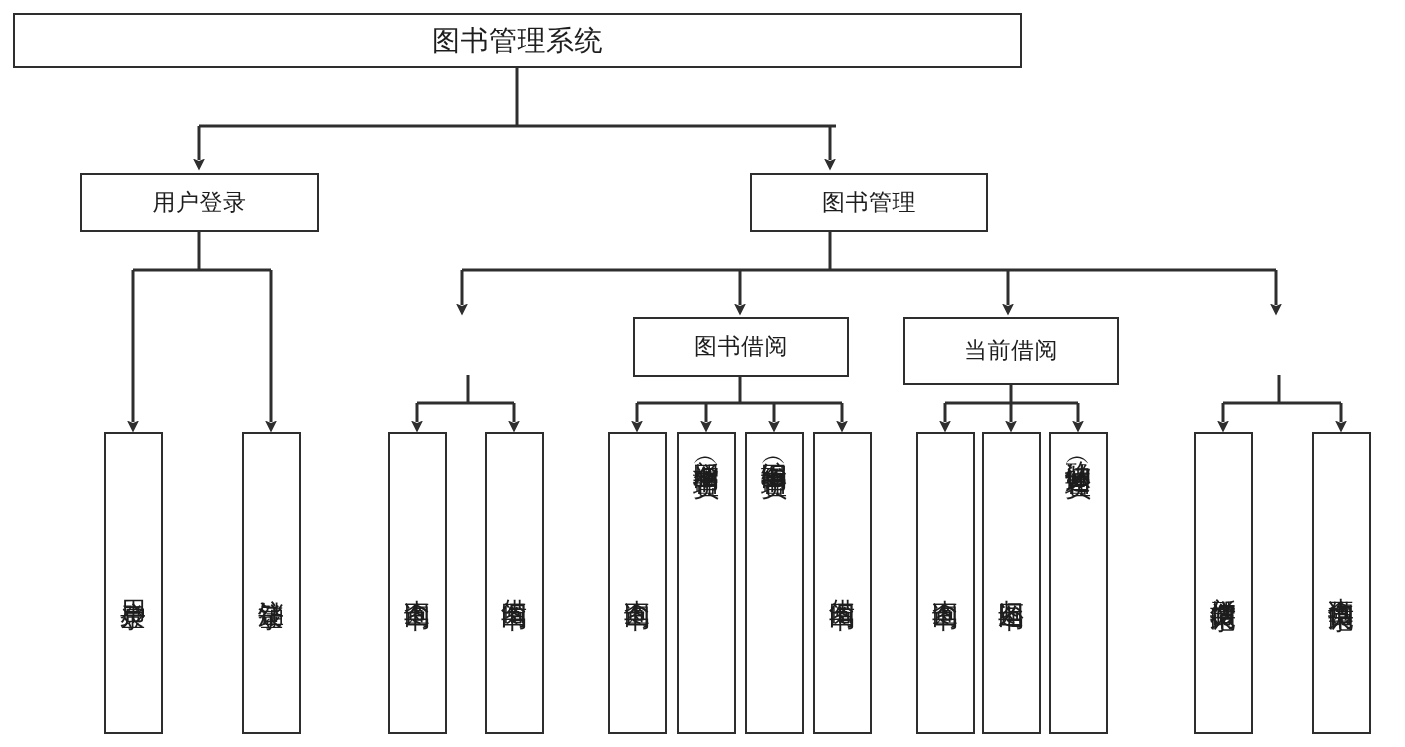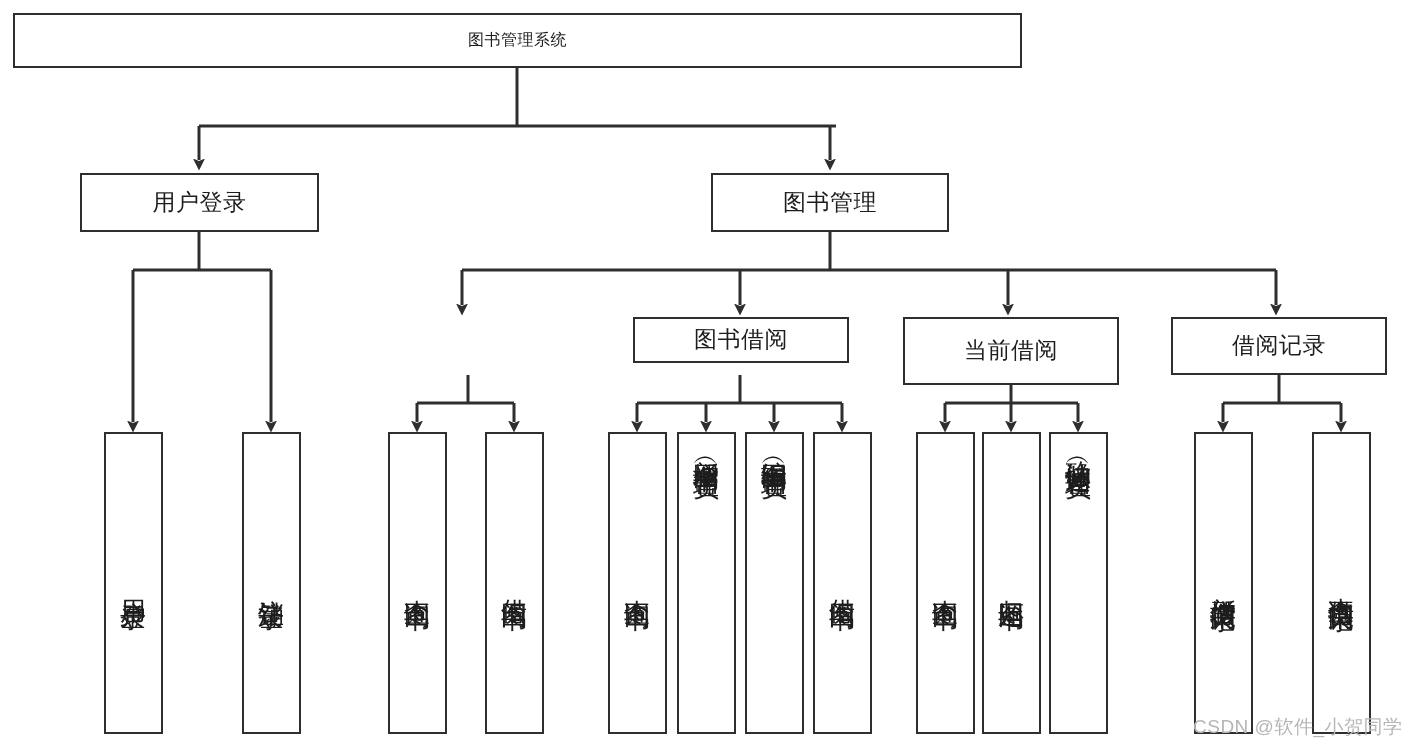--- a/index.html
+++ b/index.html
@@ -36,21 +36,21 @@
     display:block;
     text-align:center;
     line-height:1.18;
     white-space:nowrap;
   }
   
   .node.horiz .lbl{
     font-size:23px;
     letter-spacing:0.5px;
   }
-  .node.root .lbl{ font-size:16px; }
+  .node.root .lbl{ font-size:28px; }
   
   .node.vert{
     align-items:center;
     justify-content:center;
   }
   .node.vert .lbl{
     writing-mode:vertical-rl;
     text-orientation:upright;
     font-size:26px;
     line-height:1.16;
@@ -134,36 +134,33 @@
   </svg>
 
   <div class="node horiz root" style="left:13px; top:13px; width:1009px; height:55px;">
     <span class="lbl">图书管理系统</span>
   </div>
 
   <div class="node horiz" style="left:80px; top:173px; width:239px; height:59px;">
     <span class="lbl">用户登录</span>
   </div>
 
-  <div class="node horiz" style="left:711px; top:173px; width:238px; height:59px;">
+  <div class="node horiz" style="left:750px; top:173px; width:238px; height:59px;">
     <span class="lbl">图书管理</span>
   </div>
 
 
-  <div class="node horiz" style="left:633px; top:317px; width:216px; height:46px;">
+  <div class="node horiz" style="left:633px; top:317px; width:216px; height:60px;">
     <span class="lbl">图书借阅</span>
   </div>
 
   <div class="node horiz" style="left:903px; top:317px; width:216px; height:68px;">
     <span class="lbl">当前借阅</span>
   </div>
 
-  <div class="node horiz" style="left:1171px; top:317px; width:216px; height:58px;">
-    <span class="lbl">借阅记录</span>
-  </div>
 
   <div class="node vert" style="left:104px; top:432px; width:59px; height:302px;">
     <span class="lbl">用户登录</span>
   </div>
 
   <div class="node vert" style="left:242px; top:432px; width:59px; height:302px;">
     <span class="lbl">注销登录</span>
   </div>
 
   <div class="node vert" style="left:388px; top:432px; width:59px; height:302px;">
@@ -203,15 +200,14 @@
   </div>
 
   <div class="node vert" style="left:1194px; top:432px; width:59px; height:302px;">
     <span class="lbl">新增借阅记录</span>
   </div>
 
   <div class="node vert" style="left:1312px; top:432px; width:59px; height:302px;">
     <span class="lbl">查询借阅记录</span>
   </div>
 
-  <div class="watermark">CSDN @软件_小贺同学</div>
 
 </div>
 
 </body></html>

